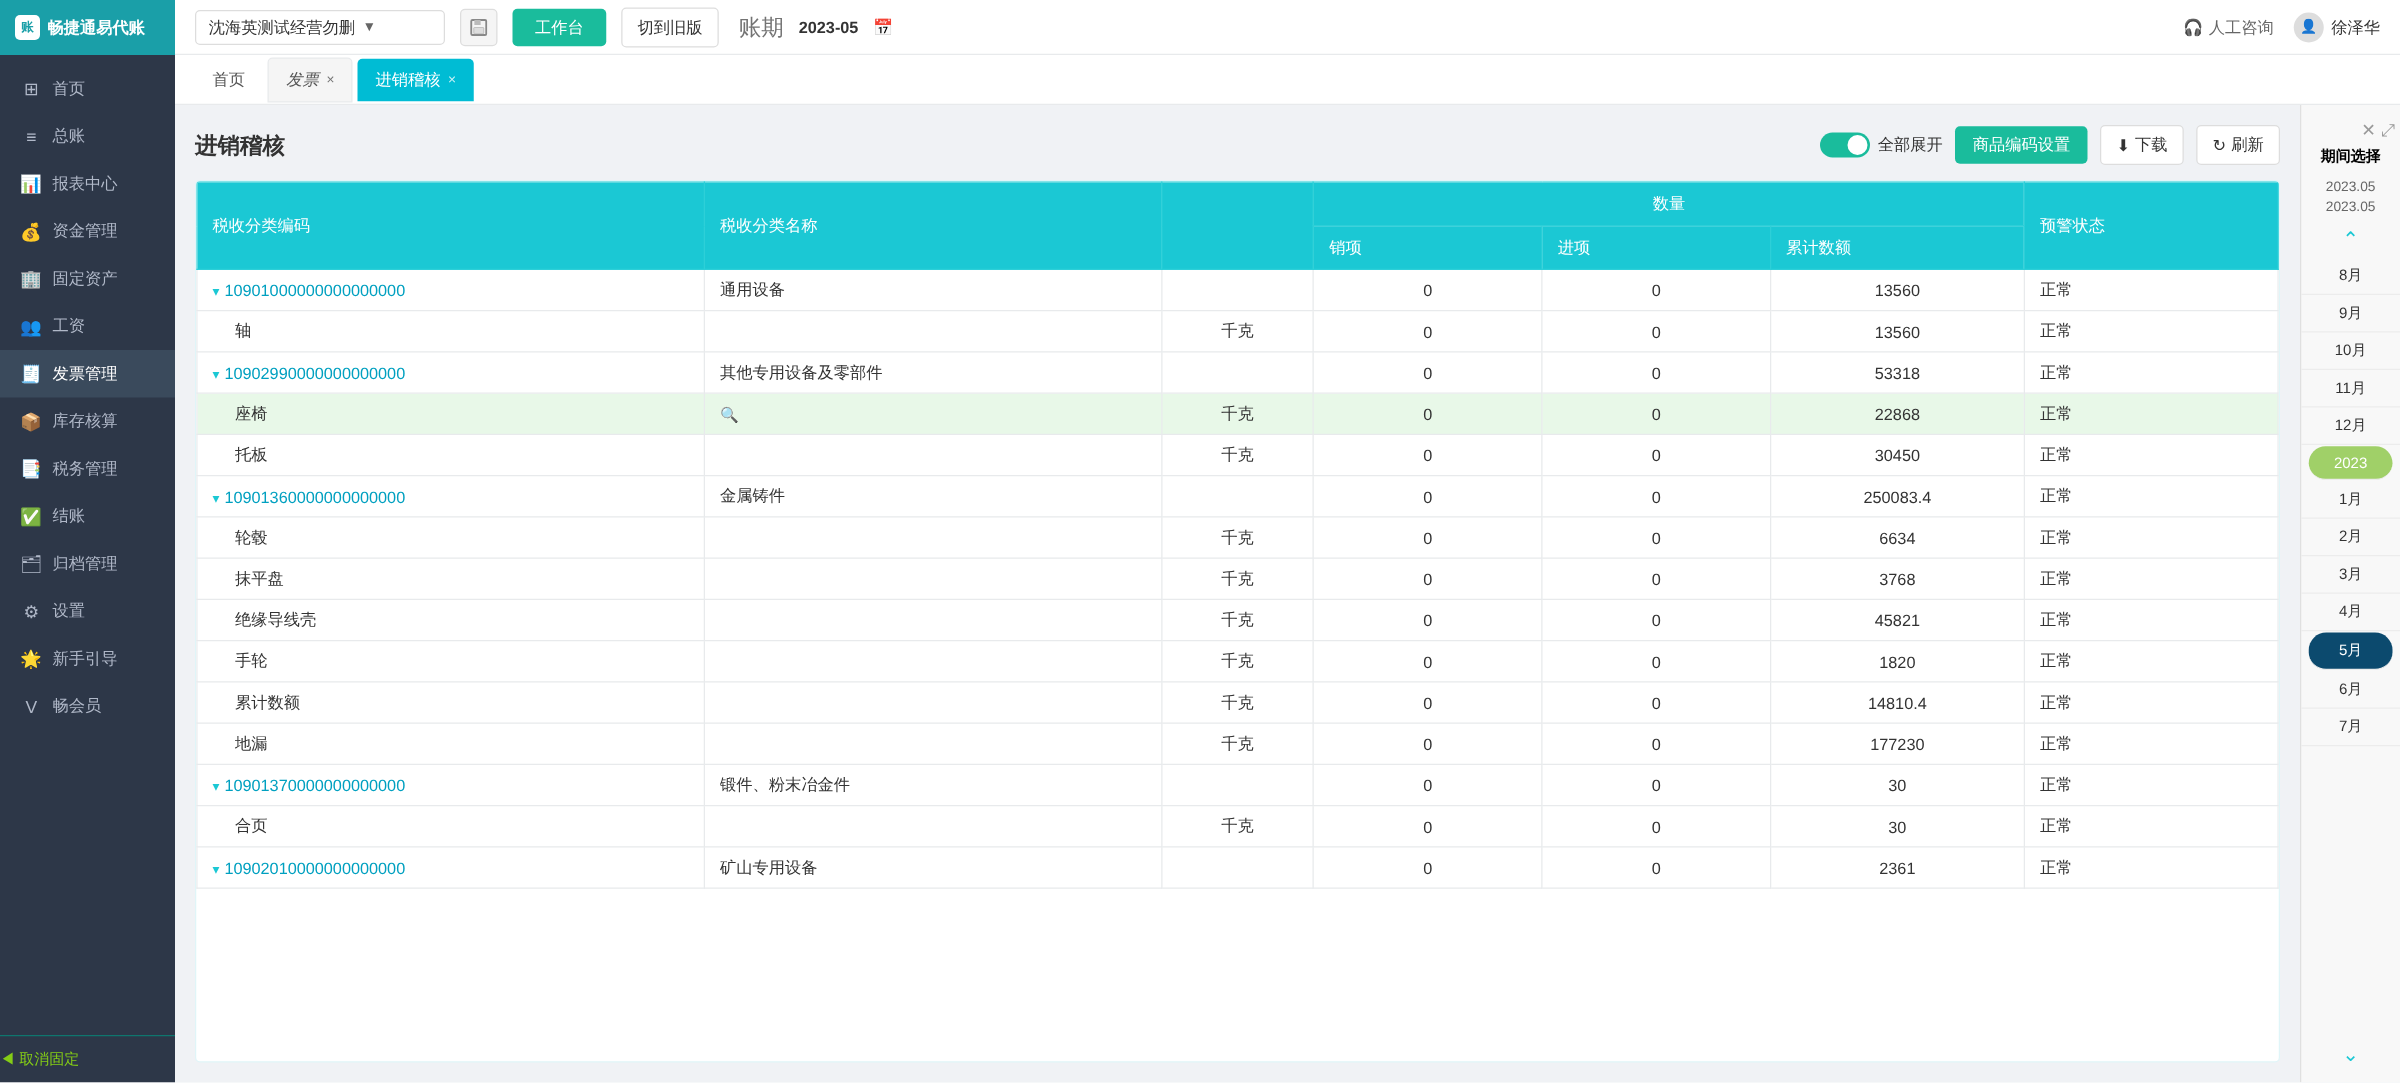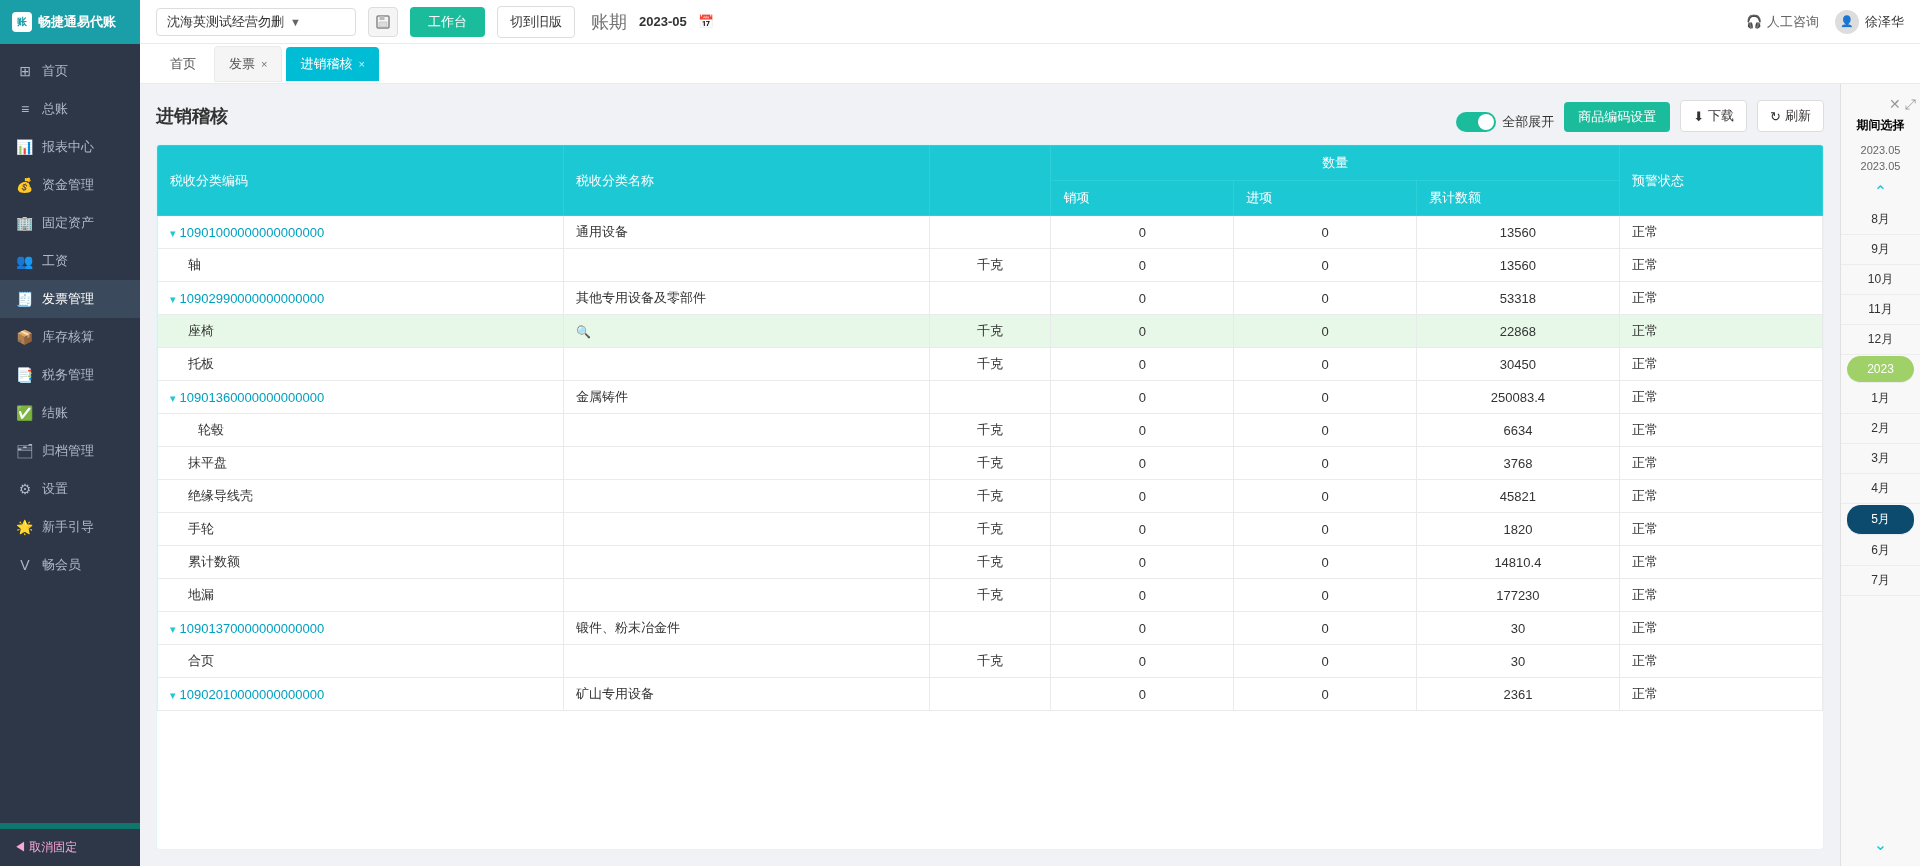--- a/index.html
+++ b/index.html
@@ -41,26 +41,26 @@
       display: flex; align-items: center; gap: 8px;
       padding: 10px 16px;
       cursor: pointer;
       color: #b0b8c8;
       font-size: 13px;
       transition: background 0.2s;
     }
     .sidebar-item.active { background: #3a4a5c; color: white; }
     .sidebar-item-icon { font-size: 14px; width: 18px; text-align: center; flex-shrink: 0; }
     .sidebar-footer {
-      padding: 10px 14px;
-      color: #f9a8d4;
+      padding: 10px 0;
+      color: #84cc16;
       font-size: 12px;
       display: flex; align-items: center; gap: 6px;
       cursor: pointer;
-      border-top: 6px solid #0f766e;
+      border-top: 1px solid #0f766e;
     }
 
     
     .main-area { flex: 1; display: flex; flex-direction: column; overflow: hidden; }
 
     
     .top-header {
       background: white;
       height: 44px;
       display: flex;
@@ -112,21 +112,21 @@
     }
     .tab-item {
       padding: 8px 14px;
       border-radius: 4px 4px 0 0;
       cursor: pointer;
       font-size: 13px;
       color: #555;
       display: flex; align-items: center; gap: 6px;
     }
     .tab-item.home { color: #555; background: none; }
-    .tab-item.inactive { background: #f5f5f5; border: 1px solid #e8eaec; color: #555; }
+    .tab-item.inactive { background: #f5f5f5; border: 1px solid #e8eaec; color: #555; font-style: italic; }
     .tab-item.active { background: #00bcd4; color: white; }
     .tab-close { cursor: pointer; font-size: 11px; opacity: 0.8; }
 
     
     .content-area {
       flex: 1;
       display: flex;
       overflow: hidden;
       background: #f0f2f5;
     }
@@ -140,21 +140,21 @@
       flex-direction: column;
     }
 
     .page-header {
       display: flex;
       align-items: center;
       justify-content: space-between;
       margin-bottom: 12px;
     }
     .page-title { font-size: 18px; font-weight: bold; color: #333; }
-    .page-actions { display: flex; align-items: flex-end; gap: 10px; }
+    .page-actions { display: flex; align-items: center; gap: 10px; }
 
     .toggle-wrap {
       display: flex; align-items: center; gap: 6px; font-size: 13px; color: #333;
     }
     .toggle {
       width: 40px; height: 20px;
       background: #1abc9c;
       border-radius: 10px;
       display: flex; align-items: center;
       padding: 2px;
@@ -485,21 +485,21 @@
         <span class="expand-icon">▾</span>10901360000000000000
       </td>
       <td>金属铸件</td>
       <td class="center"></td>
       <td class="center">0</td>
       <td class="center">0</td>
       <td class="center">250083.4</td>
       <td>正常</td>
     </tr>
               <tr>
-      <td style="padding-left:40px;">轮毂</td>
+      <td style="padding-left:30px;">轮毂</td>
       <td></td>
       <td class="center">千克</td>
       <td class="center">0</td>
       <td class="center">0</td>
       <td class="center">6634</td>
       <td>正常</td>
     </tr>
               <tr>
       <td style="padding-left:30px;">抹平盘</td>
       <td></td>

